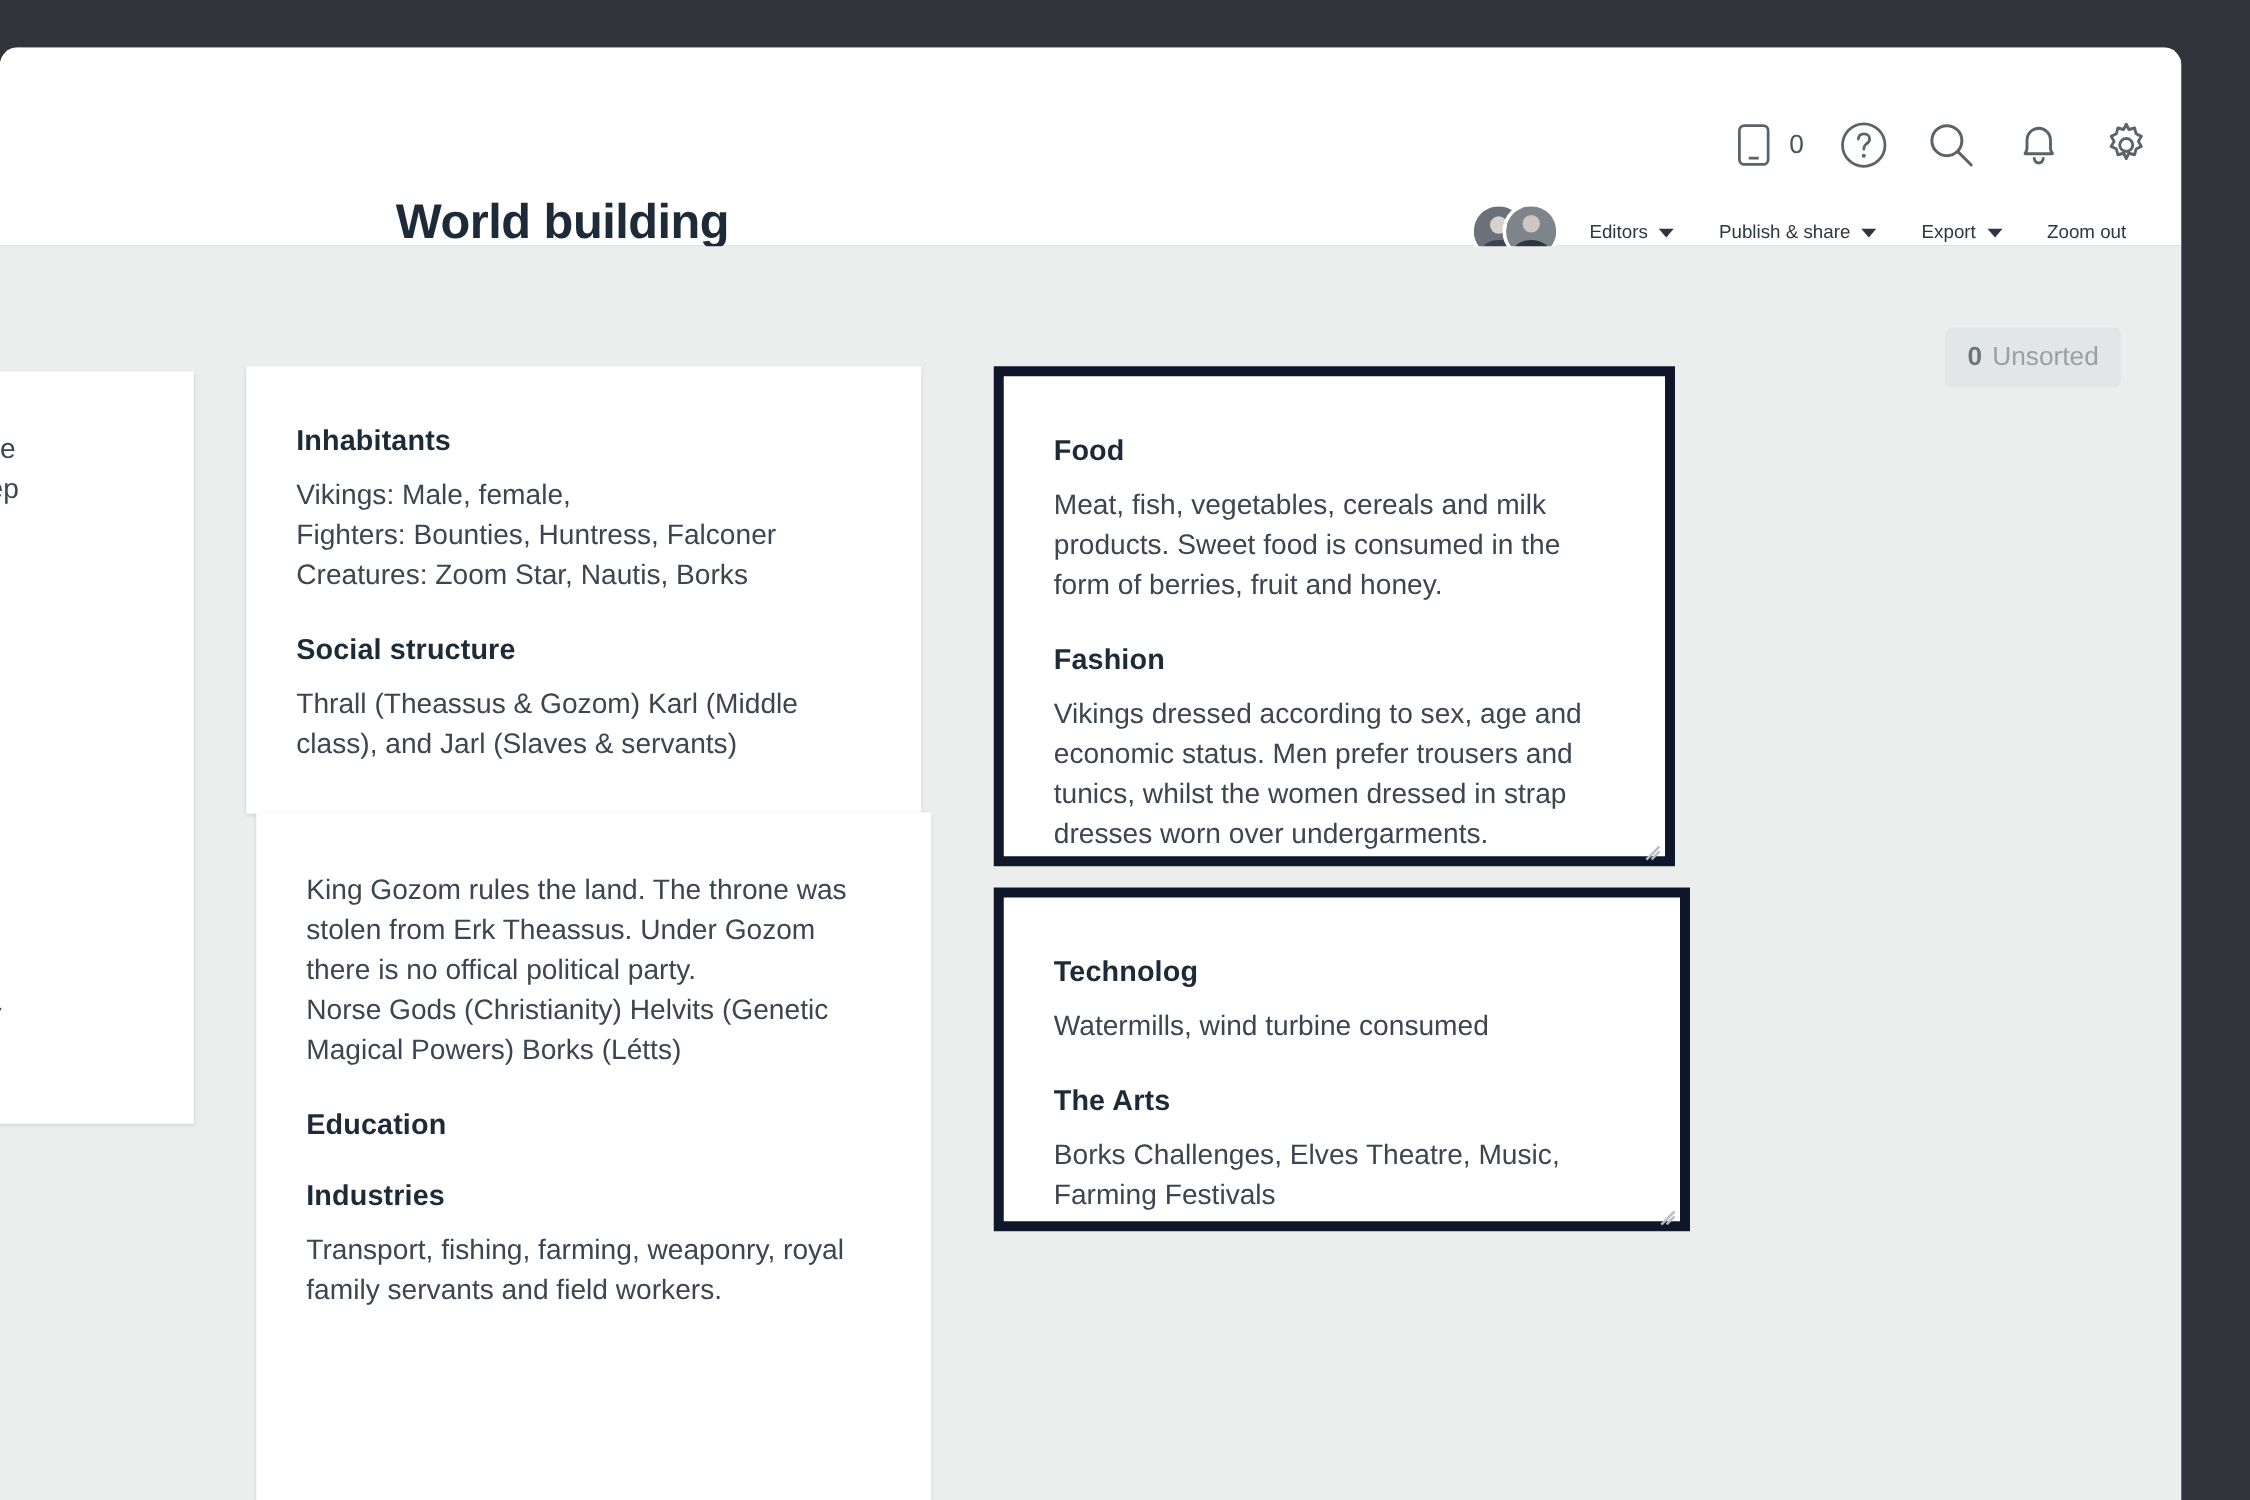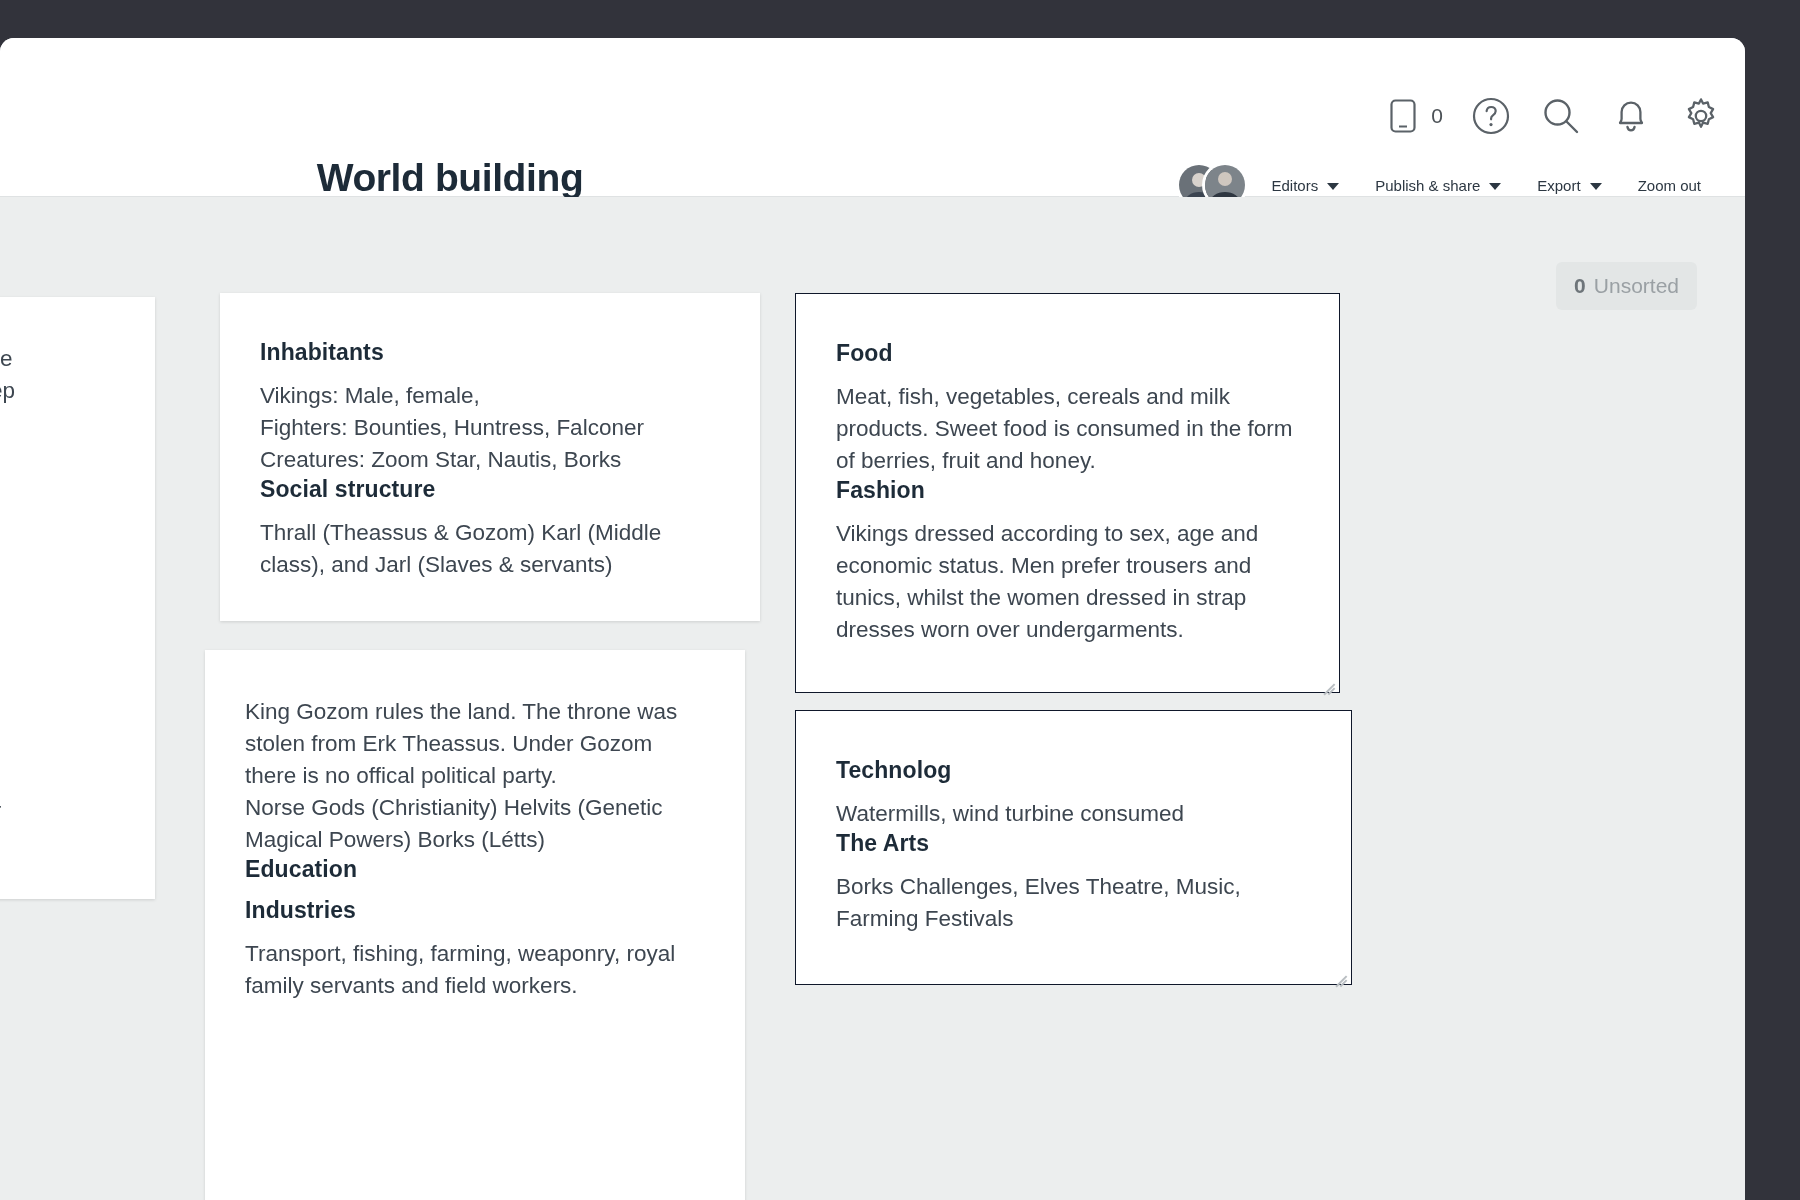--- a/index.html
+++ b/index.html
@@ -149,34 +149,34 @@
 
   
   .card {
     position: absolute;
     background: #ffffff;
   }
   .card.plain {
     box-shadow: 0 1px 3px rgba(0,0,0,0.13);
   }
   .card.selected {
-    border: 1px solid #0f172a;
+    border: 8px solid #0f172a;
     box-shadow: none;
   }
   .card-inner {
     padding: 46px 40px 40px 40px;
   }
   .card h3 {
     font-size: 23px;
     font-weight: bold;
     color: #1d2b38;
     margin: 0 0 14px 0;
     letter-spacing: 0.1px;
   }
-  .card h3.spaced { }
+  .card h3.spaced { margin-top: 30px; }
   .card p {
     font-size: 22.5px;
     line-height: 32px;
     color: #3d4650;
     margin: 0;
   }
   .card p .ln { display: block; }
 
   
   .resize-handle {
@@ -192,21 +192,21 @@
   .resize-handle i:nth-child(2) { width: 9px;  height: 1.5px; right: 0; bottom: 0px; transform: rotate(-45deg); transform-origin: right bottom; }
 
   
   #card-geography {
     left: -140px;
     top: 100px;
     width: 295px;
   }
 
   #card-inhabitants {
-    left: 220px;
+    left: 197px;
     top: 96px;
     width: 540px;
   }
   #card-politics {
     left: 205px;
     top: 453px;
     width: 540px;
     height: 660px;
   }
   #card-food {

